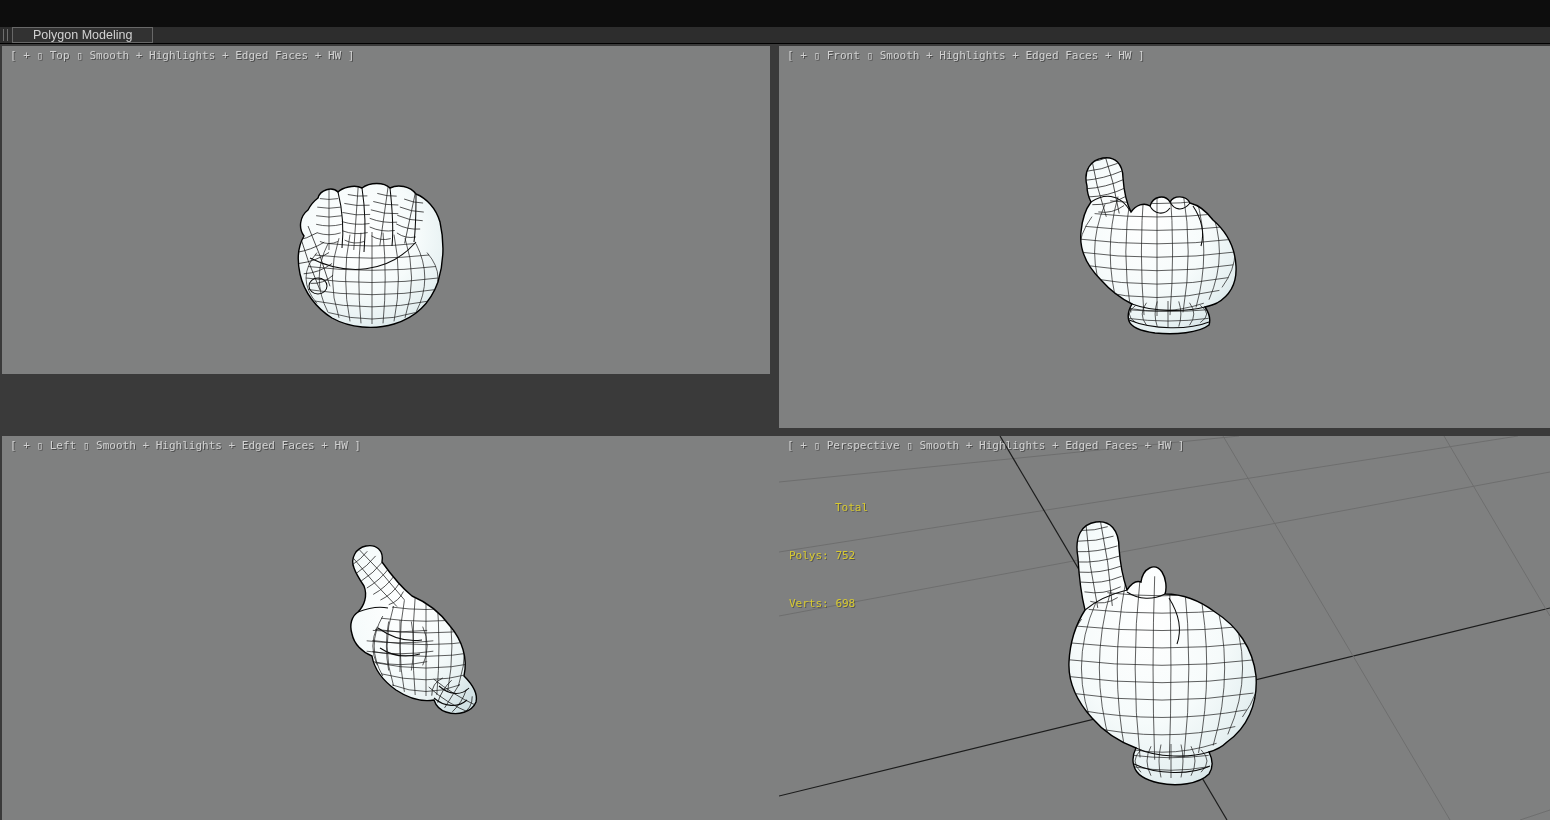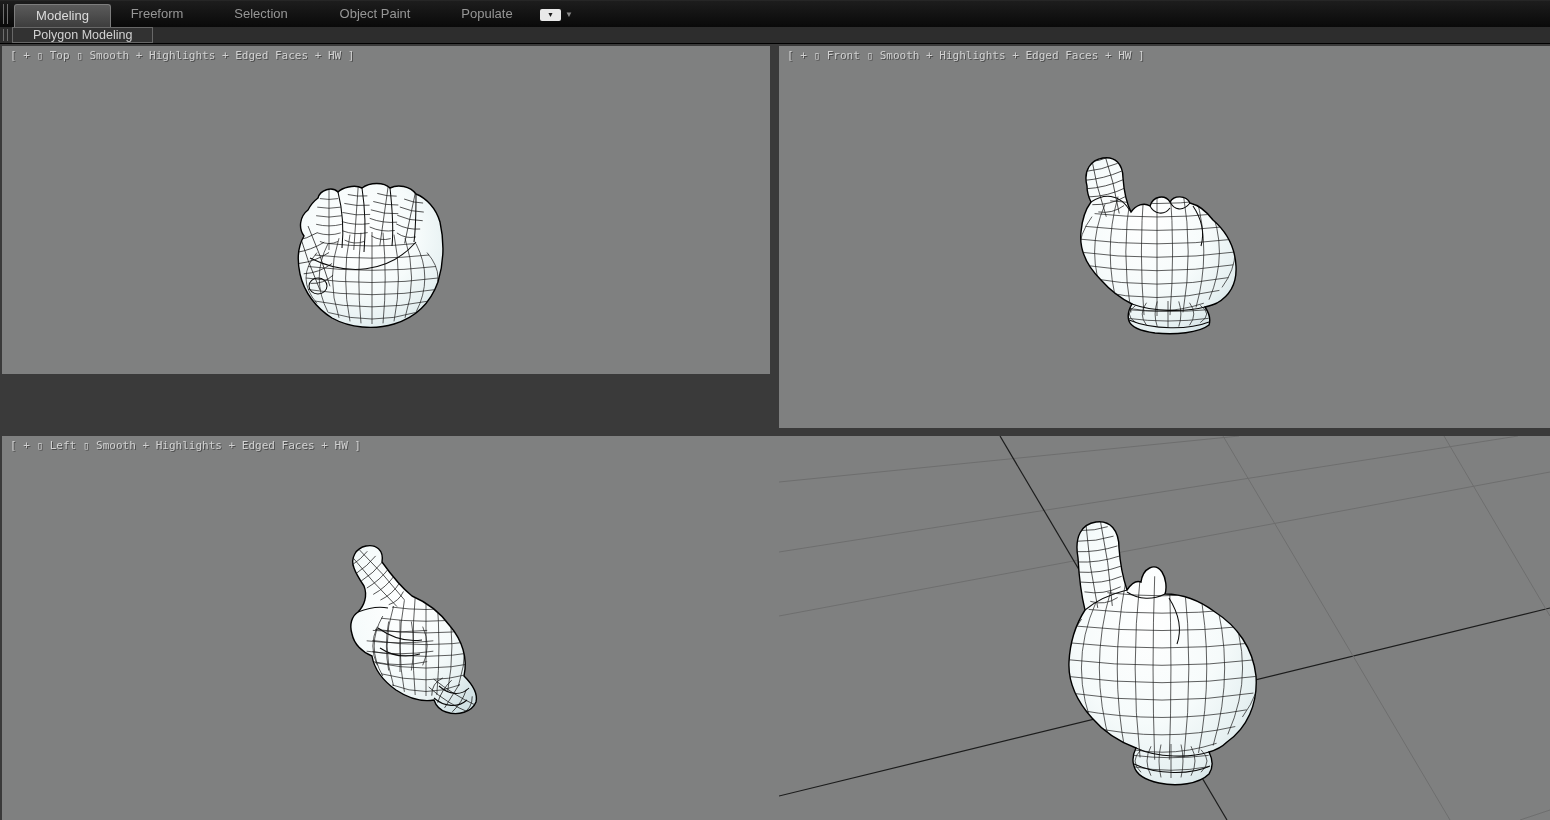--- a/index.html
+++ b/index.html
@@ -49,33 +49,20 @@
   .sil{stroke:#000;stroke-width:1.4;}
   .mesh path{stroke:#181818;stroke-width:.75;fill:none;opacity:.92;}
   .feat{stroke:#0b0b0b;stroke-width:1.05;fill:none;}
 </style>
 </head>
 <body>
 
 <div id="app">
 
   <div id="ribbon">
-    <div id="tabrow">
-      <span class="grip" style="left:3px;"></span>
-      <span class="grip" style="left:7px;"></span>
-      <span class="tab active" style="left:14px;width:97px;">Modeling</span>
-      <span class="tab" style="left:118px;width:78px;">Freeform</span>
-      <span class="tab" style="left:220px;width:82px;">Selection</span>
-      <span class="tab" style="left:318px;width:114px;">Object Paint</span>
-      <span class="tab" style="left:444px;width:86px;">Populate</span>
-      <span id="collapse-btn">
-        <span id="collapse-box">▼</span>
-        <span id="collapse-arrow">▼</span>
-      </span>
-    </div>
     <div id="panelrow">
       <span class="grip" style="left:3px;top:2px;bottom:2px;"></span>
       <span class="grip" style="left:7px;top:2px;bottom:2px;"></span>
       <span id="panel-tab">Polygon Modeling</span>
     </div>
   </div>
 
   <div id="vpwrap">
 
     <div class="vp" id="vp-top">
@@ -313,20 +300,26 @@
             <path class="feat" d="M 376,192 C 390,202 406,206 420,204"></path>
             <path class="feat" d="M 378,212 C 390,220 404,222 418,218"></path>
             <path class="feat" d="M 432,262 C 442,271 456,272 465,264"></path>
             <path class="feat" d="M 437,250 C 447,259 459,260 467,252"></path>
           </g>
         </g>
       </svg>
     </div>
 
     <div class="vp" id="vp-persp">
+      <span class="vplabel">[ + ▯ Perspective ▯ Smooth + Highlights + Edged Faces + HW ]</span>
+      <div id="stats">
+        <div class="indent">Total</div>
+        <div><span>Polys:</span> <span>752</span></div>
+        <div><span>Verts:</span> <span>698</span></div>
+      </div>
       <svg class="vpsvg" width="771" height="384" viewBox="0 0 771 384">
         <defs>
           <radialGradient id="gp" cx="42%" cy="35%" r="75%">
             <stop offset="0" stop-color="#ffffff"></stop>
               <stop offset=".55" stop-color="#f6fbfb"></stop>
             <stop offset=".82" stop-color="#e7f1f2"></stop>
               <stop offset="1" stop-color="#d2e2e5"></stop>
           </radialGradient>
           <clipPath id="cp">
               <path d="M 299,122 C 295,100 303,88 317,86 C 331,84 340,94 340,112 C 341,126 344,142 348,154 C 352,148 357,144 362,146 C 364,132 376,126 383,136 C 387,142 388,152 386,158 C 402,158 420,164 436,176 C 458,190 474,212 477,240 C 479,268 468,292 448,306 C 443,311 437,314 430,316 C 434,324 434,332 430,338 C 420,348 398,351 380,347 C 366,344 357,338 355,330 C 353,324 354,318 357,312 C 341,306 325,296 313,282 C 297,264 289,246 290,226 C 291,206 297,188 306,174 C 302,158 300,140 299,122 Z"></path>

